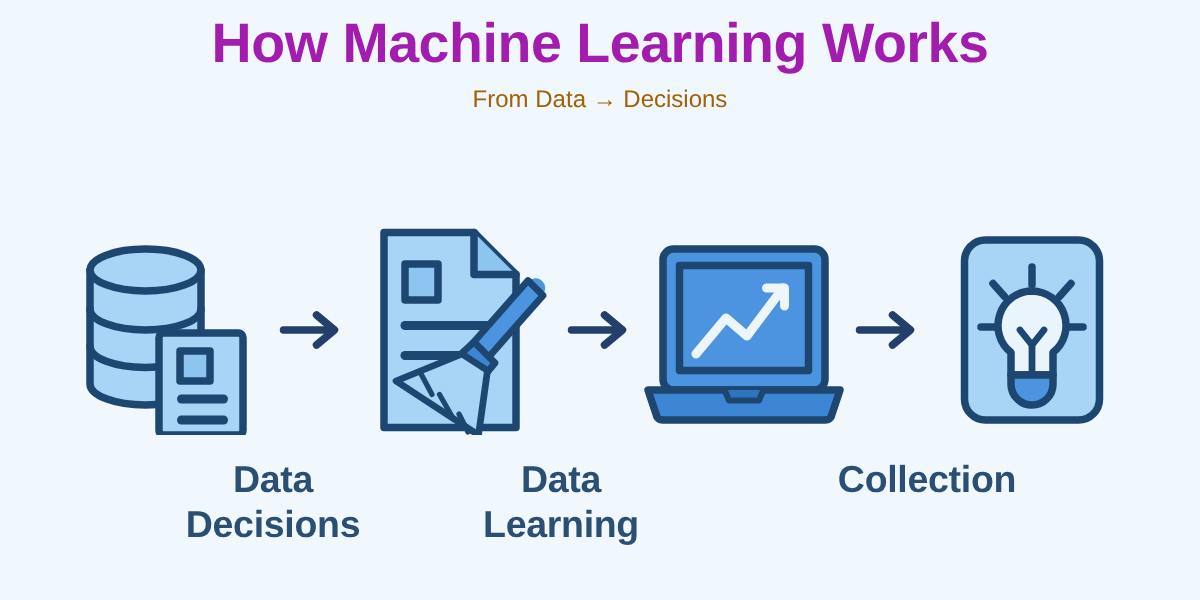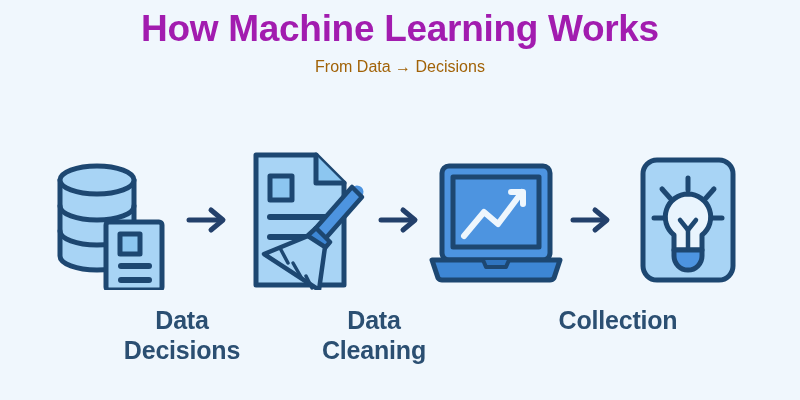--- a/index.html
+++ b/index.html
@@ -226,21 +226,21 @@
 
     <div class="label-slot">
       <span class="label-line">Data</span>
       <span class="label-line">Decisions</span>
     </div>
 
     <div class="label-gap"></div>
 
     <div class="label-slot">
       <span class="label-line">Data</span>
-      <span class="label-line">Cleaning</span>
+      <span class="label-line">Learning</span>
     </div>
 
     <div class="label-gap"></div>
 
 
     <div class="label-gap"></div>
 
     <div class="label-slot">
       <span class="label-line">Collection</span>
     </div>

